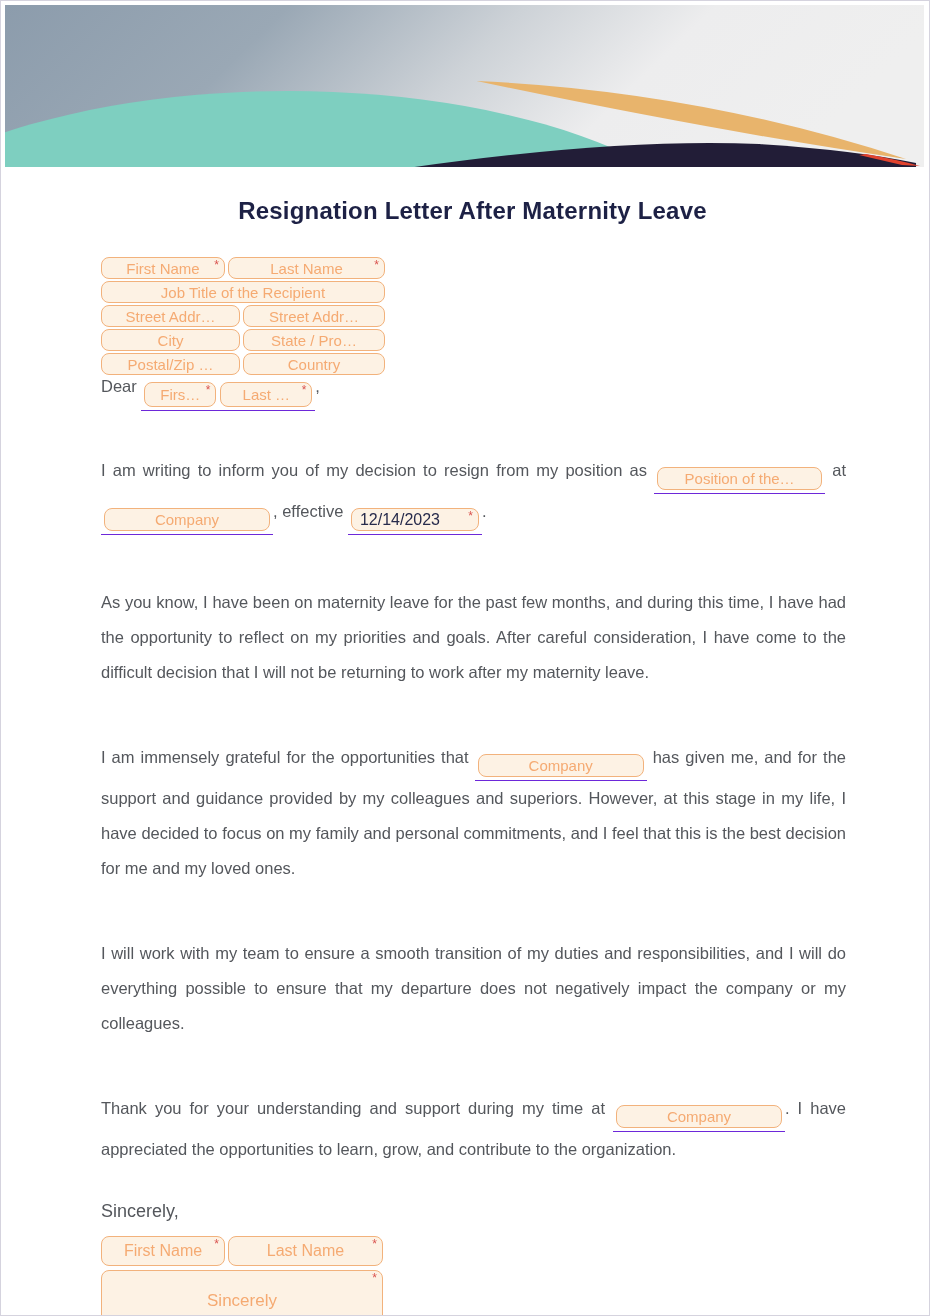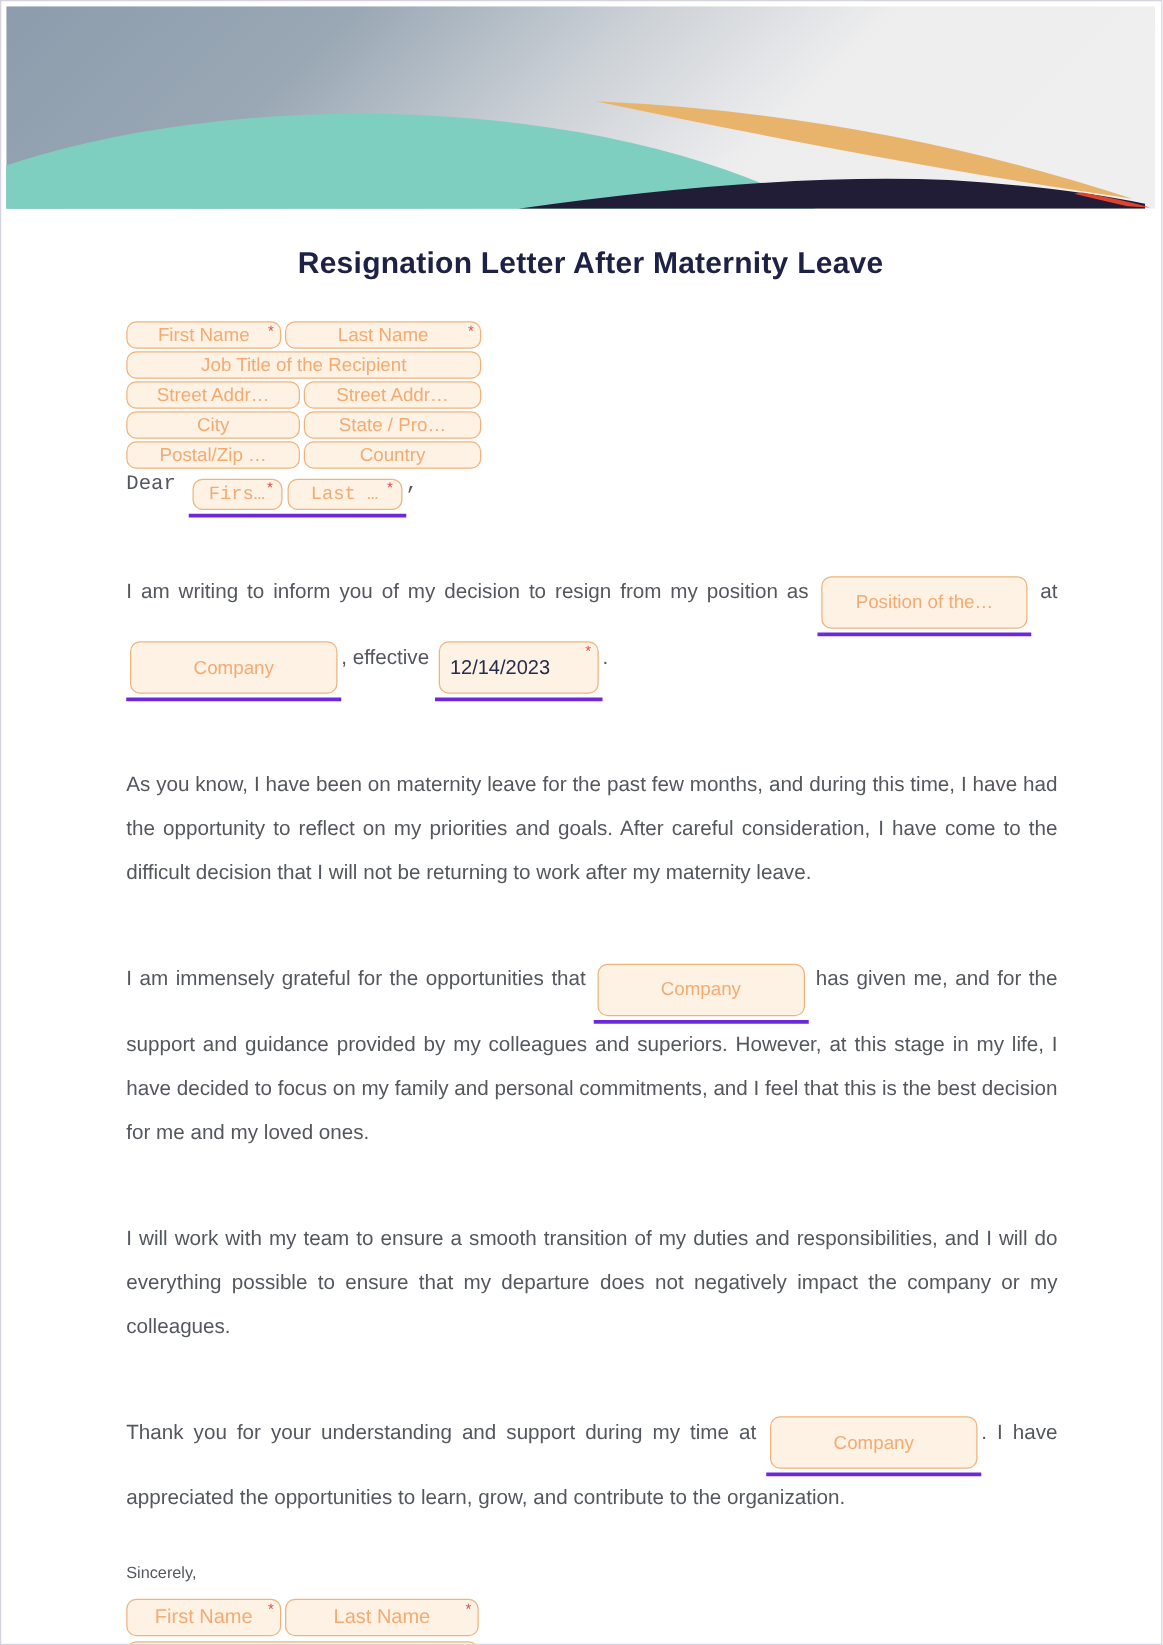--- a/index.html
+++ b/index.html
@@ -57,49 +57,49 @@
   .w-job   { width: 284px; }
   .w-half-l{ width: 139px; } .w-half-r{ width: 142px; }
 
   .recipient { margin-top: 32px; }
 
   
   .iwrap {
     display: inline-flex;
     align-items: flex-end;
     gap: 4px;
-    border-bottom: 3px solid #6d28d9;
+    border-bottom: 1px solid #6d28d9;
     padding: 0 3px 3px 3px;
     vertical-align: -8px;
   }
   .pfield.small  { height: 25px; }
-  .pfield.inline { height: 42px; }
+  .pfield.inline { height: 23px; }
   .w-g-first { width: 72px; }  .w-g-last { width: 92px; }
   .w-position{ width: 165px; } .w-company{ width: 166px; }
   .w-date    { width: 128px; }
   .pfield.datefield {
     justify-content: flex-start;
     color: #272b4c;
     font-size: 16px;
   }
   .pfield.datefield .ph { padding-left: 8px; }
 
   
-  .greeting { font-size: 16.5px; font-family: Liberation Mono, monospace; }
+  .greeting { font-size: 16.5px; }
   .para {
     margin-top: 50px;
     font-size: 16.5px;
     line-height: 35px;
     text-align: justify;
   }
   .para.first { margin-top: 42px; }
 
   
   .closing { margin-top: 34px; }
-  .salutation { font-size: 13px; }
+  .salutation { font-size: 18px; }
   .closing .frow { margin-top: 14px; }
   .pfield.cname { height: 30px; font-size: 16px; }
   .w-c-first { width: 124px; } .w-c-last { width: 155px; }
   .sigfield {
     width: 282px; height: 62px;
     font-size: 17px;
     margin-top: 4px;
     display: flex;
   }
   .datebottom {

